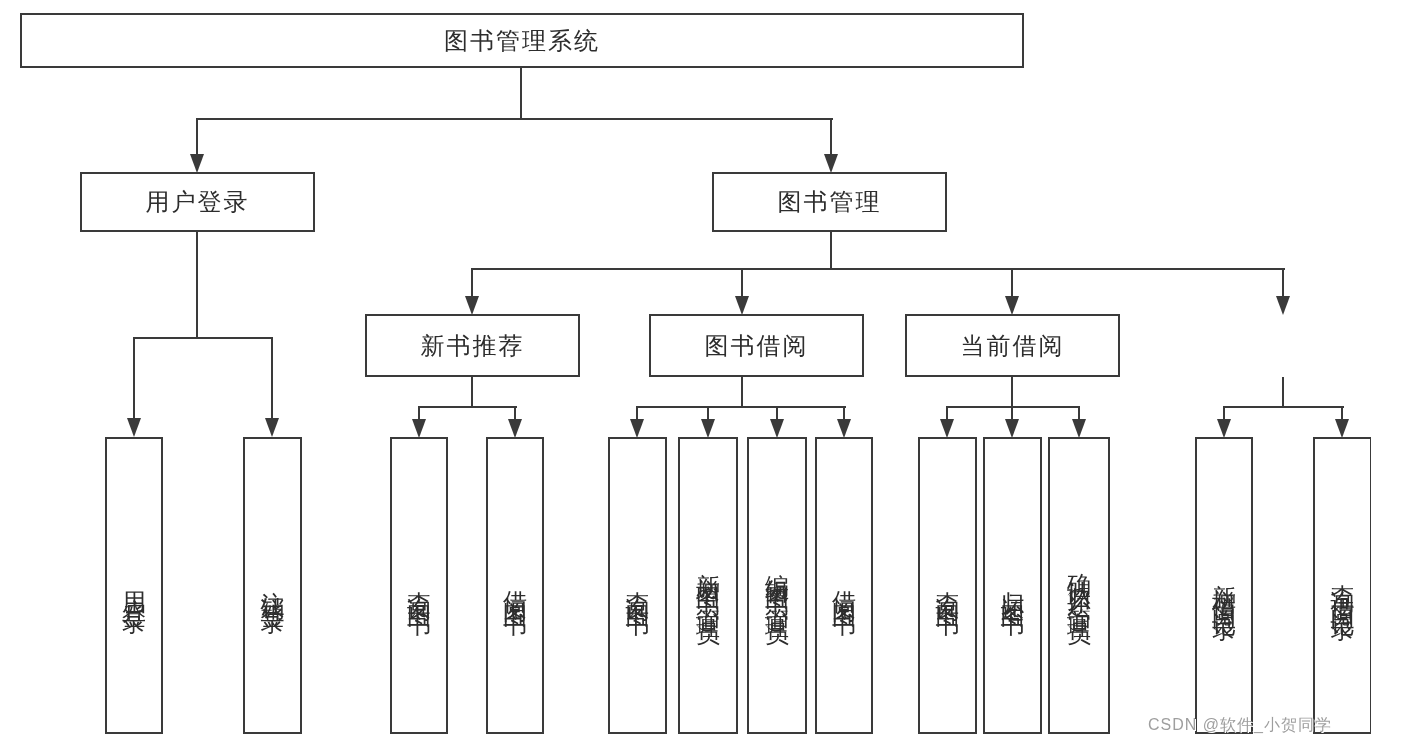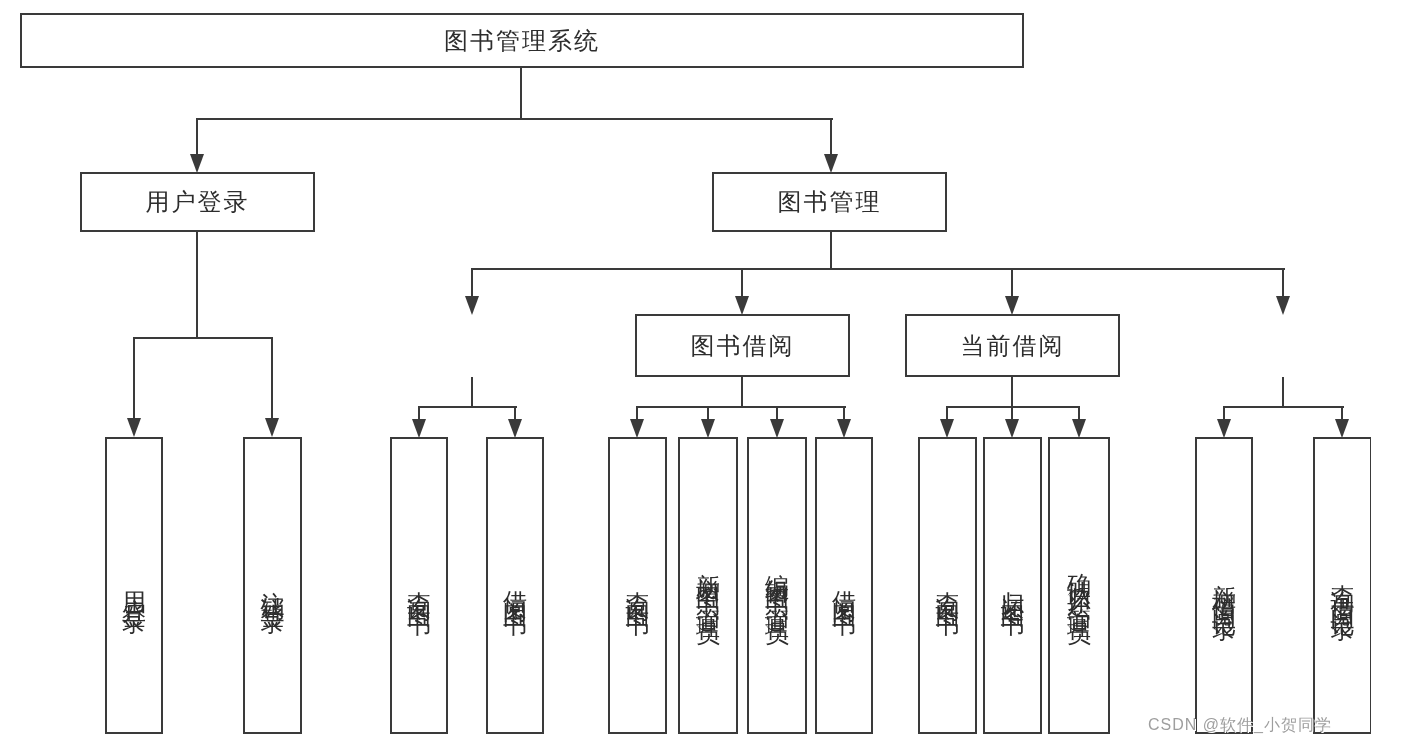--- a/index.html
+++ b/index.html
@@ -67,21 +67,24 @@
   <div class="hl" style="left:471px; top:268px; width:814px;"></div>
   <div class="vl" style="left:471px;  top:268px; height:29px;"></div>
   <div class="arrow" style="left:465px;  top:296px;"></div>
   <div class="vl" style="left:741px;  top:268px; height:29px;"></div>
   <div class="arrow" style="left:735px;  top:296px;"></div>
   <div class="vl" style="left:1011px; top:268px; height:29px;"></div>
   <div class="arrow" style="left:1005px; top:296px;"></div>
   <div class="vl" style="left:1282px; top:268px; height:29px;"></div>
   <div class="arrow" style="left:1276px; top:296px;"></div>
 
-  <div class="box" style="left:635px; top:314px; width:215px; height:63px;">
+  <div class="box" style="left:365px; top:314px; width:215px; height:63px;">
+    <span>新书推荐</span>
+  </div>
+  <div class="box" style="left:649px; top:314px; width:215px; height:63px;">
     <span>图书借阅</span>
   </div>
   <div class="box" style="left:905px; top:314px; width:215px; height:63px;">
     <span>当前借阅</span>
   </div>
 
   <div class="vl" style="left:471px; top:377px; height:31px;"></div>
   <div class="hl" style="left:418px; top:406px; width:99px;"></div>
   <div class="vl" style="left:418px; top:406px; height:14px;"></div>
   <div class="arrow" style="left:412px; top:419px;"></div>

